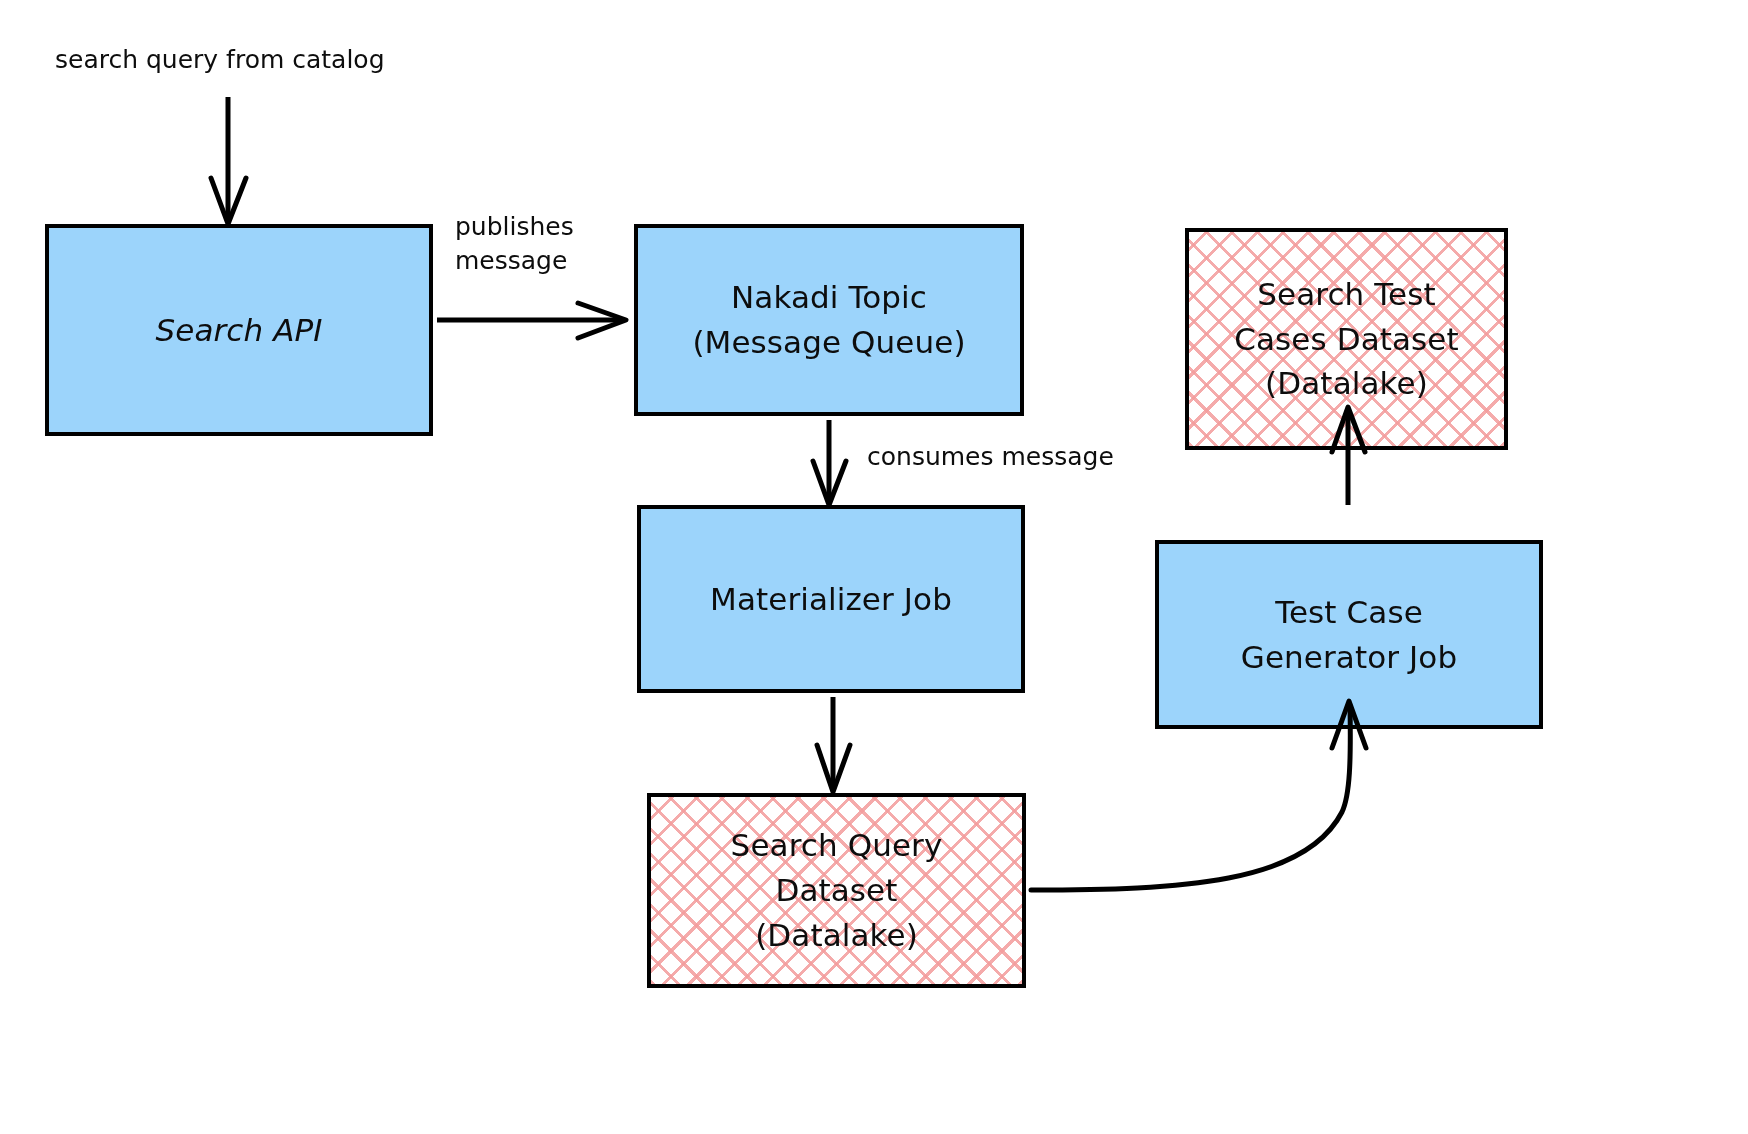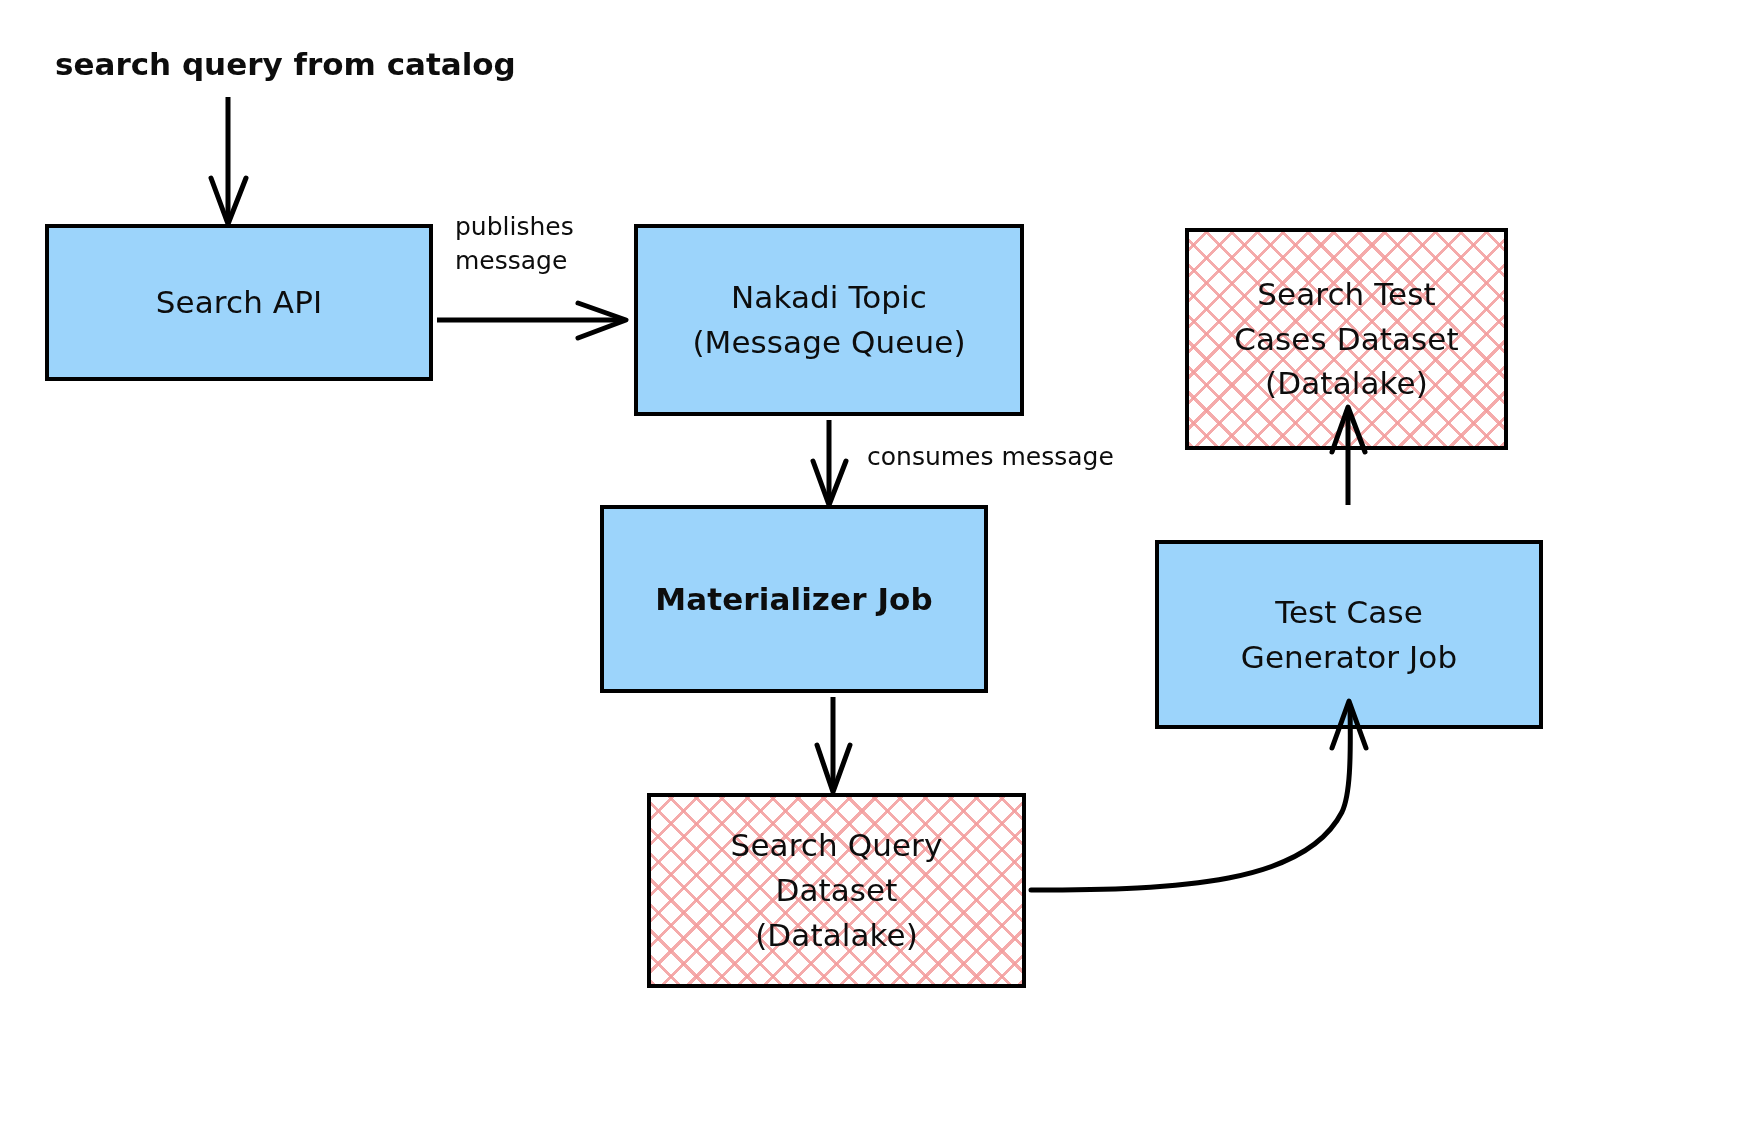--- a/index.html
+++ b/index.html
@@ -55,24 +55,23 @@
     position: absolute;
     color: #0d0d0d;
     font-size: 25px;
     line-height: 1.35;
     white-space: pre-line;
     text-align: left;
   }
   .caption {
     position: absolute;
     color: #0d0d0d;
-    font-size: 31px;
+    font-size: 25px;
     line-height: 1.3;
     white-space: nowrap;
-    font-weight: bold;
   }
   svg.edges {
     position: absolute;
     left: 0;
     top: 0;
     width: 1748px;
     height: 1134px;
     pointer-events: none;
     z-index: 1;
   }
@@ -110,36 +109,36 @@
     </g>
 
     <g>
       <path d="M 1031 890 C 1180 890 1305 884 1342 812 C 1350 795 1351 760 1350 706" fill="none" stroke="#000" stroke-width="5" stroke-linecap="round"></path>
       <path d="M 1332 748 L 1349 701 L 1366 748" fill="none" stroke="#000" stroke-width="5" stroke-linecap="round" stroke-linejoin="round"></path>
     </g>
   </svg>
 
   <div class="caption" style="left:55px; top:44px;">search query from catalog</div>
 
-  <div class="node fill-blue" style="left:45px; top:224px; width:388px; height:157px;">
+  <div class="node fill-blue" style="left:45px; top:224px; width:388px; height:212px;font-style:italic;">
     <span class="node-label">Search API</span>
   </div>
 
   <div class="node fill-blue" style="left:634px; top:224px; width:390px; height:192px;">
     <span class="node-label">Nakadi Topic
 (Message Queue)</span>
   </div>
 
   <div class="node fill-hatch" style="left:1185px; top:228px; width:323px; height:222px;">
     <span class="node-label">Search Test
 Cases Dataset
 (Datalake)</span>
   </div>
 
-  <div class="node fill-blue" style="left:600px; top:505px; width:388px; height:188px;font-weight:bold;">
+  <div class="node fill-blue" style="left:637px; top:505px; width:388px; height:188px;">
     <span class="node-label">Materializer Job</span>
   </div>
 
   <div class="node fill-blue" style="left:1155px; top:508px; width:388px; height:189px;margin-top:32px;">
     <span class="node-label">Test Case
 Generator Job</span>
   </div>
 
   <div class="node fill-hatch" style="left:647px; top:793px; width:379px; height:195px;">
     <span class="node-label">Search Query

